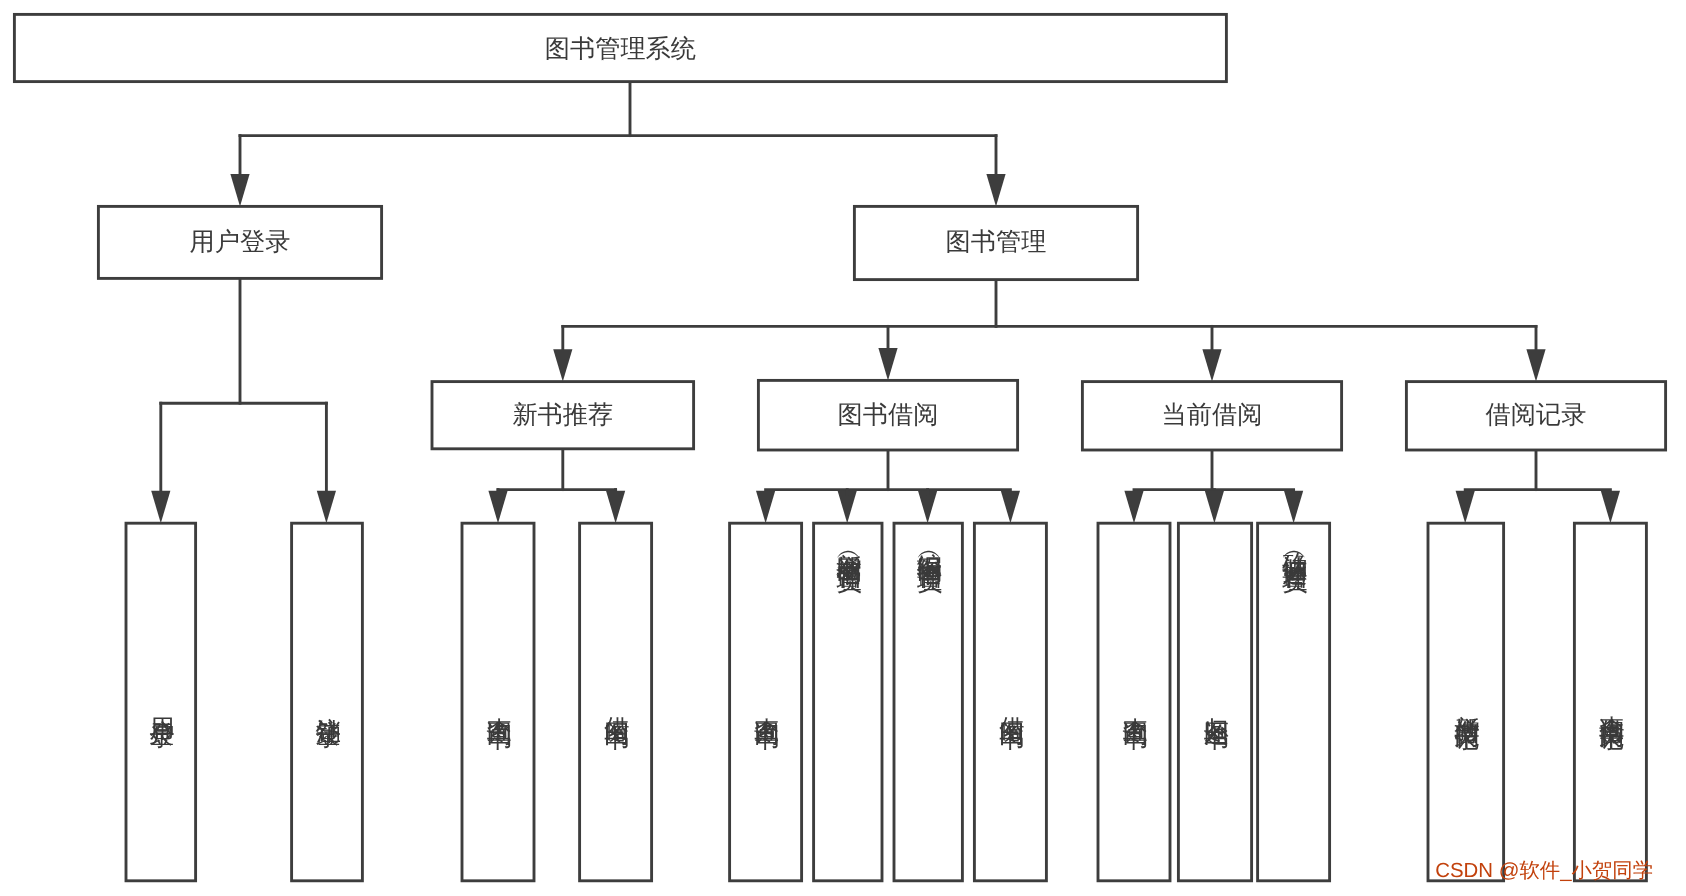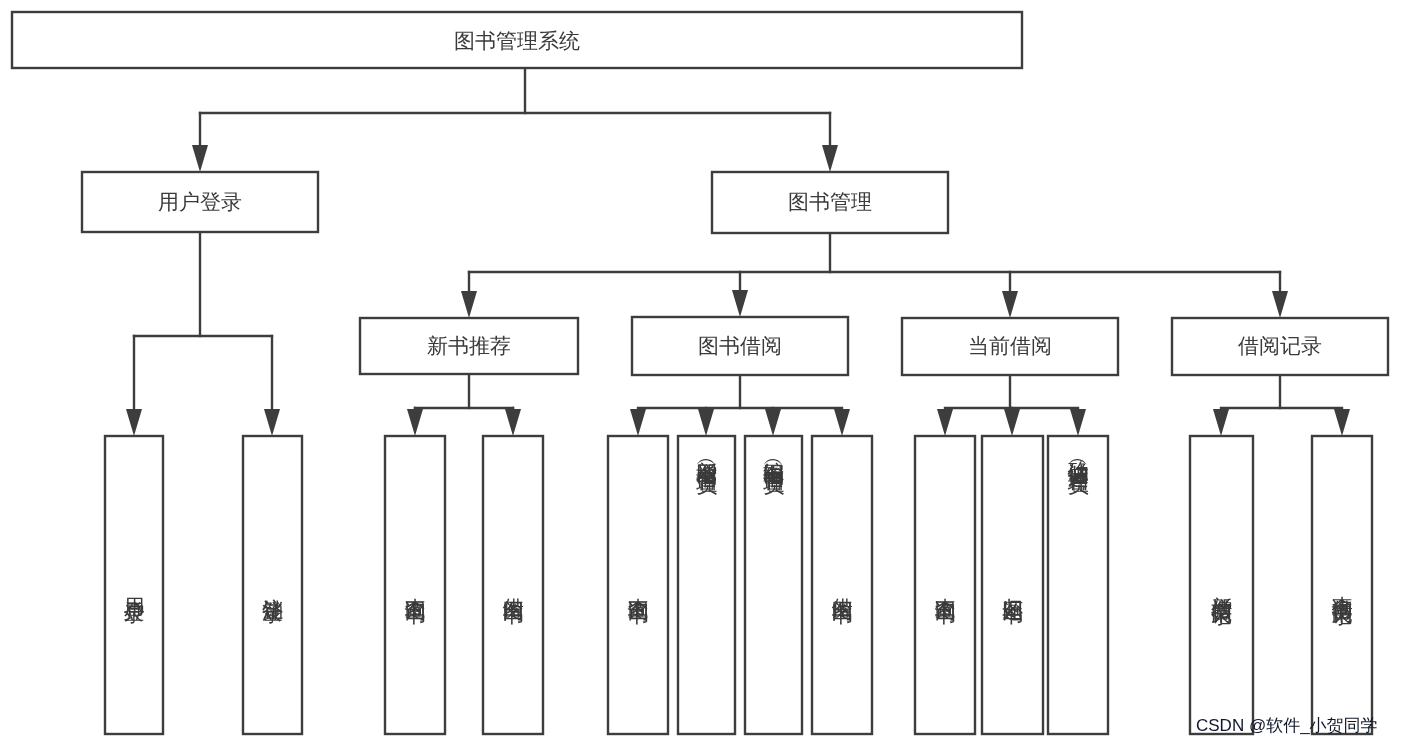--- a/index.html
+++ b/index.html
@@ -69,21 +69,21 @@
     font-size: 21px;
     line-height: 1.25;
     letter-spacing: 2px;
     color: #3a3a3a;
     white-space: nowrap;
   }
   .watermark {
     position: absolute;
     font-family: "Liberation Sans", "DejaVu Sans", sans-serif;
     font-size: 17px;
-    color: #0f172a;
+    color: #c2410c;
     white-space: nowrap;
     pointer-events: none;
   }
 </style>
 </head>
 <body>
 
 <div id="diagram-root">
 
   <svg class="diagram-canvas" viewBox="0 0 1405 747">

